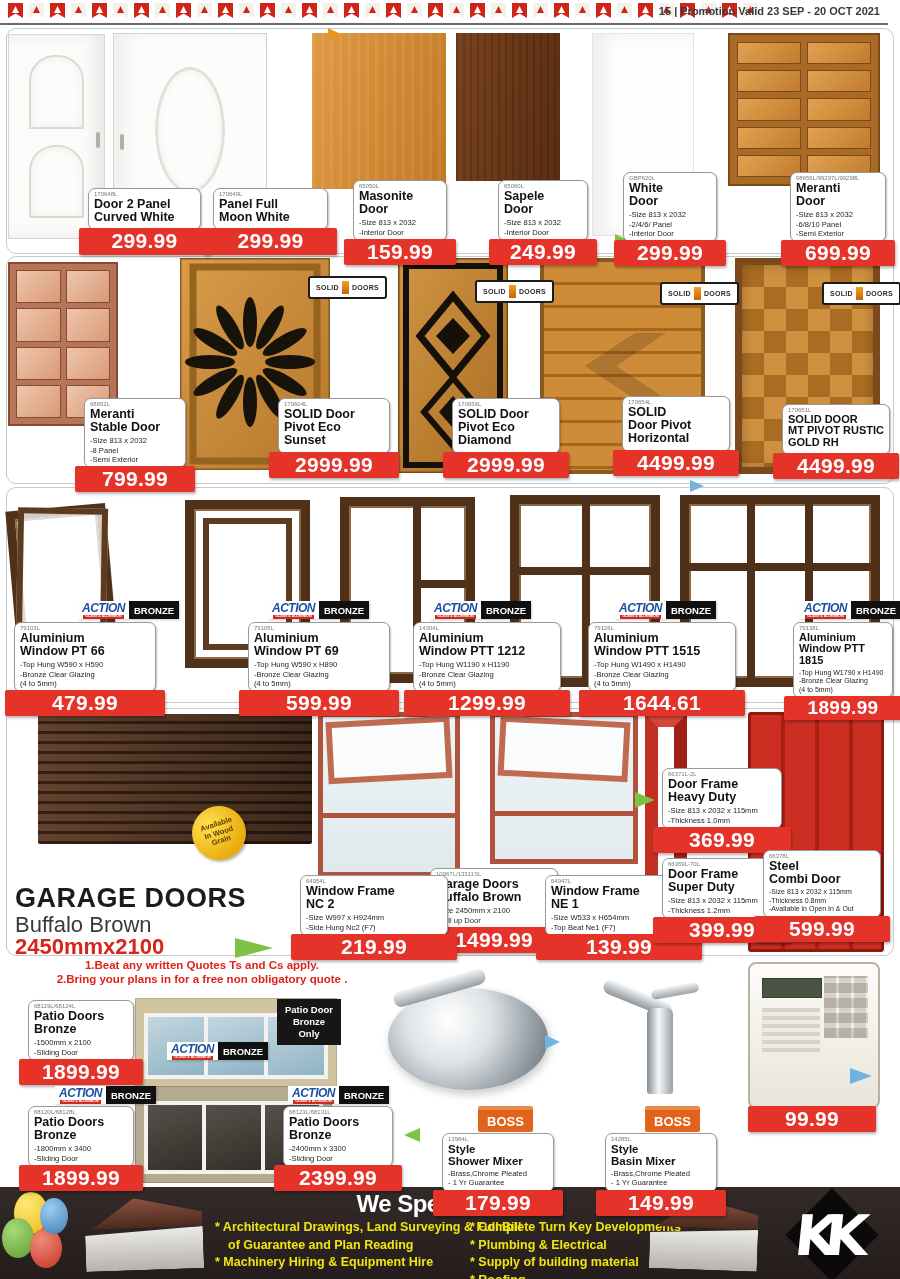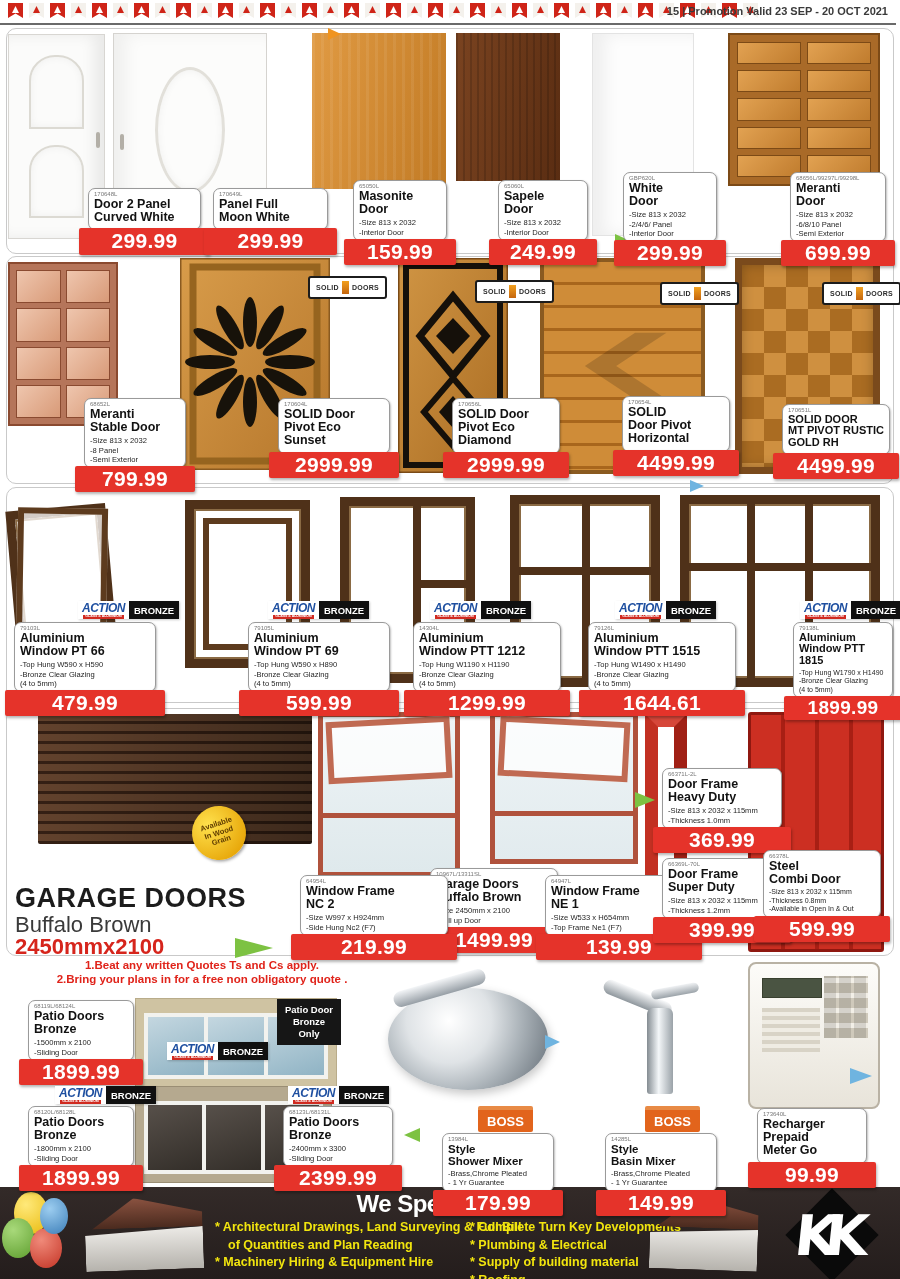--- a/index.html
+++ b/index.html
@@ -1,19 +1,19 @@
 <!DOCTYPE html>
 <html><head>
 <meta charset="utf-8">
 <style>
   html,body{margin:0;padding:0;background:#fff;font-family:"Liberation Sans",sans-serif;}
   #page{position:relative;width:900px;height:1279px;background:#fff;overflow:hidden;}
 
   
-  .header{position:absolute;top:0;left:0;right:4px;height:23px;background:#fff;border-bottom:2px solid #6a6a6a;z-index:10;}
+  .header{position:absolute;top:0;left:0;right:12px;height:23px;background:#fff;border-bottom:2px solid #6a6a6a;z-index:10;}
   .flags{position:absolute;left:8px;top:3px;display:flex;gap:6px;}
   .flagpair{display:flex;gap:6px;}
   .flag{width:15px;height:15px;clip-path:polygon(0 0,100% 0,100% 100%,50% 70%,0 100%);}
   .flag.red{background:#cf2418;}
   .flag.white{background:#f4f1ec;}
   .flag.red::after{content:"";display:block;width:7px;height:7px;margin:3px auto 0;background:#fff;clip-path:polygon(50% 0,100% 100%,0 100%);}
   .flag.white::after{content:"";display:block;width:7px;height:7px;margin:3px auto 0;background:#cf2418;clip-path:polygon(50% 0,100% 100%,0 100%);}
   .pageinfo{position:absolute;right:8px;top:5px;font-size:11px;font-weight:bold;color:#3a3a3a;}
 
   
@@ -651,21 +651,21 @@
 -Side Hung Nc2 (F7)</div>
       </div>
       <div class="price">219.99</div>
     </div>
   <div class="card" style="left:545px;top:875px;width:148px;">
       <div class="label">
         <div class="code">64947L</div>
         <div class="pname">Window Frame
 NE 1</div>
         <div class="pdet">-Size W533 x H654mm
--Top Frame Ne1 (F7)</div>
+-Top Beat Ne1 (F7)</div>
       </div>
       <div class="price">139.99</div>
     </div>
   <div class="card" style="left:662px;top:768px;width:120px;">
       <div class="label">
         <div class="code">66371L-2L</div>
         <div class="pname">Door Frame
 Heavy Duty</div>
         <div class="pdet">-Size 813 x 2032 x 115mm
 -Thickness 1.0mm</div>
@@ -702,21 +702,21 @@
         <div class="pdet">-1500mm x 2100
 -Sliding Door</div>
       </div>
       <div class="price">1899.99</div>
     </div>
   <div class="card" style="left:28px;top:1106px;width:106px;">
       <div class="label">
         <div class="code">68120L/68128L</div>
         <div class="pname">Patio Doors
 Bronze</div>
-        <div class="pdet">-1800mm x 2100
+        <div class="pdet">-1800mm x 3400
 -Sliding Door</div>
       </div>
       <div class="price">1899.99</div>
     </div>
   <div class="card" style="left:283px;top:1106px;width:110px;">
       <div class="label">
         <div class="code">68123L/68131L</div>
         <div class="pname">Patio Doors
 Bronze</div>
         <div class="pdet">-2400mm x 3300
@@ -738,35 +738,28 @@
       <div class="label">
         <div class="code">14285L</div>
         <div class="pname" style="font-size:11.5px;">Style
 Basin Mixer</div>
         <div class="pdet">-Brass,Chrome Pleated
 - 1 Yr Guarantee</div>
       </div>
       <div class="price">149.99</div>
     </div>
   <div class="card" style="left:757px;top:1108px;width:110px;">
-      <div class="label">
-        <div class="code">173640L</div>
-        <div class="pname">Recharger
-Prepaid
-Meter Go</div>
-        <div class="pdet"></div>
-      </div>
       <div class="price">99.99</div>
     </div>
 
   <div class="footer">
     <div class="footer-title">We Specialise In:</div>
     <div class="flist" style="left:215px;top:32px;">
       <div>* Architectural Drawings, Land Surveying &amp; Full Bill</div>
-      <div class="indent">of Quantities and Plan Reading</div>
+      <div class="indent">of Guarantee and Plan Reading</div>
       <div>* Machinery Hiring &amp; Equipment Hire</div>
     </div>
     <div class="flist" style="left:470px;top:32px;">
       <div>* Complete Turn Key Developments</div>
       <div>* Plumbing &amp; Electrical</div>
       <div>* Supply of building material</div>
       <div>* Roofing</div>
     </div>
   </div>
   <div class="balloon" style="left:14px;top:1192px;width:34px;height:42px;background:radial-gradient(circle at 35% 30%,#ffe97a,#e8b90c);"></div>

